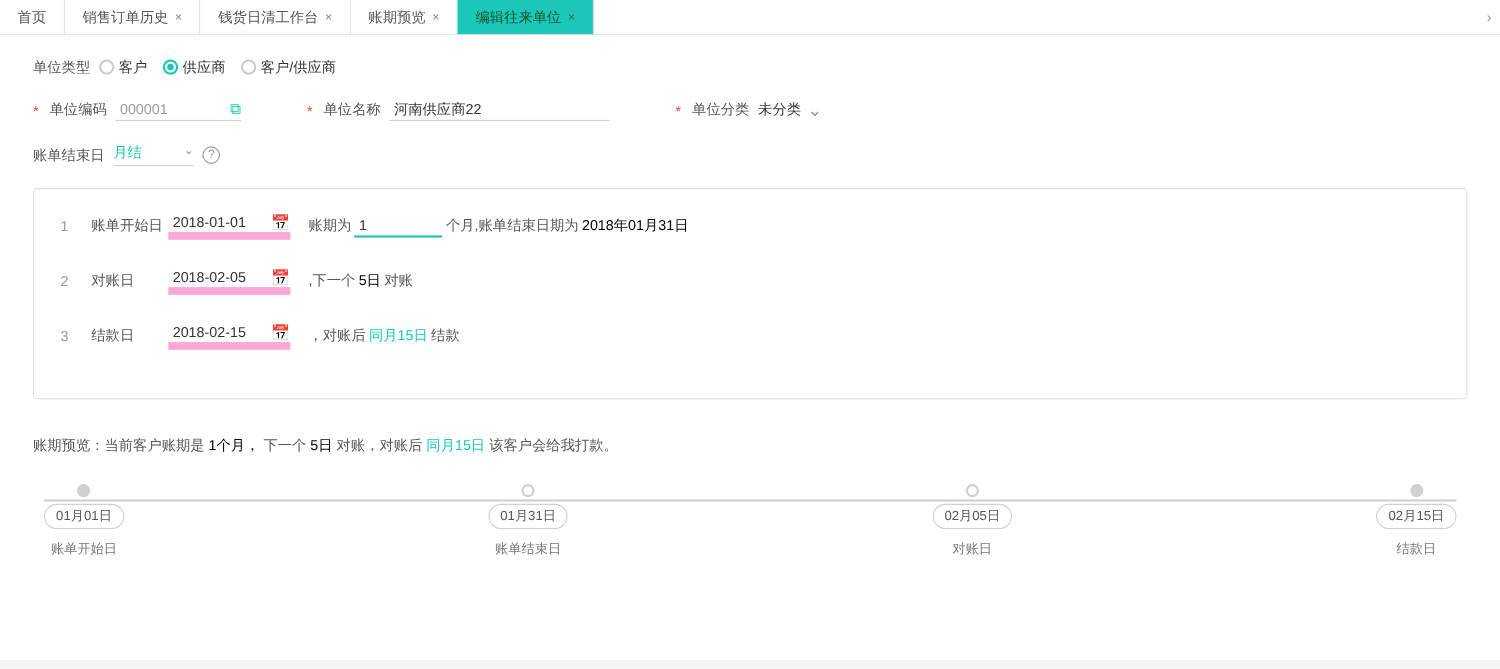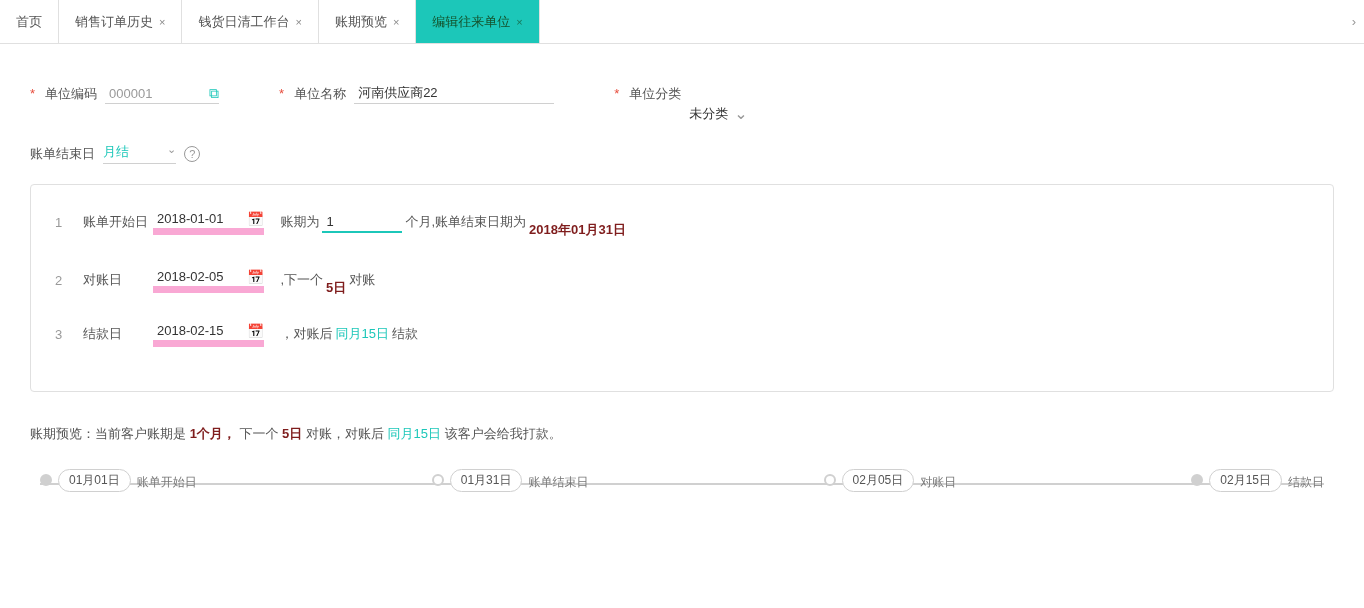--- a/index.html
+++ b/index.html
@@ -4,21 +4,21 @@
   <style>
     * { box-sizing: border-box; margin: 0; padding: 0; }
     body { font-family: 'Microsoft YaHei', Arial, sans-serif; font-size: 13px; background: #f5f5f5; color: #333; }
 
     
     .tabs-bar {
       display: flex;
       align-items: center;
       background: #fff;
       border-bottom: 1px solid #e0e0e0;
-      height: 44px;
+      height: 32px;
       padding: 0;
     }
     .tab {
       display: flex;
       align-items: center;
       padding: 0 16px;
       height: 100%;
       font-size: 13px;
       cursor: pointer;
       border-right: 1px solid #e0e0e0;
@@ -152,21 +152,20 @@
     .dropdown-arrow {
       color: #999;
       font-size: 11px;
       cursor: pointer;
     }
 
     .classify-group {
       display: flex;
       align-items: center;
       gap: 6px;
-      margin-top: 40px;
     }
     .classify-value { color: #333; }
     .classify-arrow { color: #999; font-size: 16px; cursor: pointer; }
 
     .help-icon {
       width: 16px;
       height: 16px;
       border-radius: 50%;
       border: 1px solid #999;
       display: flex;
@@ -231,21 +230,21 @@
       cursor: pointer;
       font-size: 14px;
     }
     .row-desc {
       font-size: 13px;
       color: #555;
       display: flex;
       align-items: center;
       gap: 3px;
     }
-    .highlight-orange { color: #7f1d1d; font-weight: 700; margin-top: 16px; }
+    .highlight-orange { color: #000000; font-weight: 400; }
     .highlight-teal { color: #1cc7b9; font-weight: 500; }
 
     .period-input {
       border: none;
       border-bottom: 2px solid #1cc7b9;
       outline: none;
       font-size: 13px;
       color: #333;
       background: transparent;
       width: 80px;
@@ -284,21 +283,21 @@
     .timeline-items {
       display: flex;
       align-items: flex-start;
       width: 100%;
       justify-content: space-between;
       position: relative;
       z-index: 1;
     }
     .timeline-item {
       display: flex;
-      flex-direction: row;
+      flex-direction: column;
       align-items: center;
       gap: 6px;
     }
     .timeline-dot {
       width: 12px;
       height: 12px;
       border-radius: 50%;
       border: 2px solid #d0d0d0;
       background: #fff;
       flex-shrink: 0;
@@ -341,20 +340,39 @@
   </div>
   <div class="tab active">
     <span>编辑往来单位</span>
     <span class="close-icon">×</span>
   </div>
   <div class="tab-arrow">›</div>
 </div>
 
 <div class="main-content">
 
+  <div class="form-row">
+    <div class="form-group">
+      <span class="form-label">单位类型</span>
+      <div class="radio-group">
+        <label class="radio-item">
+          <div class="radio-circle"></div>
+          <span>客户</span>
+        </label>
+        <label class="radio-item">
+          <div class="radio-circle selected"></div>
+          <span>供应商</span>
+        </label>
+        <label class="radio-item">
+          <div class="radio-circle"></div>
+          <span>客户/供应商</span>
+        </label>
+      </div>
+    </div>
+  </div>
 
   <div class="form-row">
     <div class="form-group">
       <span class="required-star">*</span>
       <span class="form-label">单位编码</span>
       <div class="unit-code-group">
         <input class="unit-code-input" type="text" value="000001" style="">
         <span class="copy-icon">⧉</span>
       </div>
     </div>

